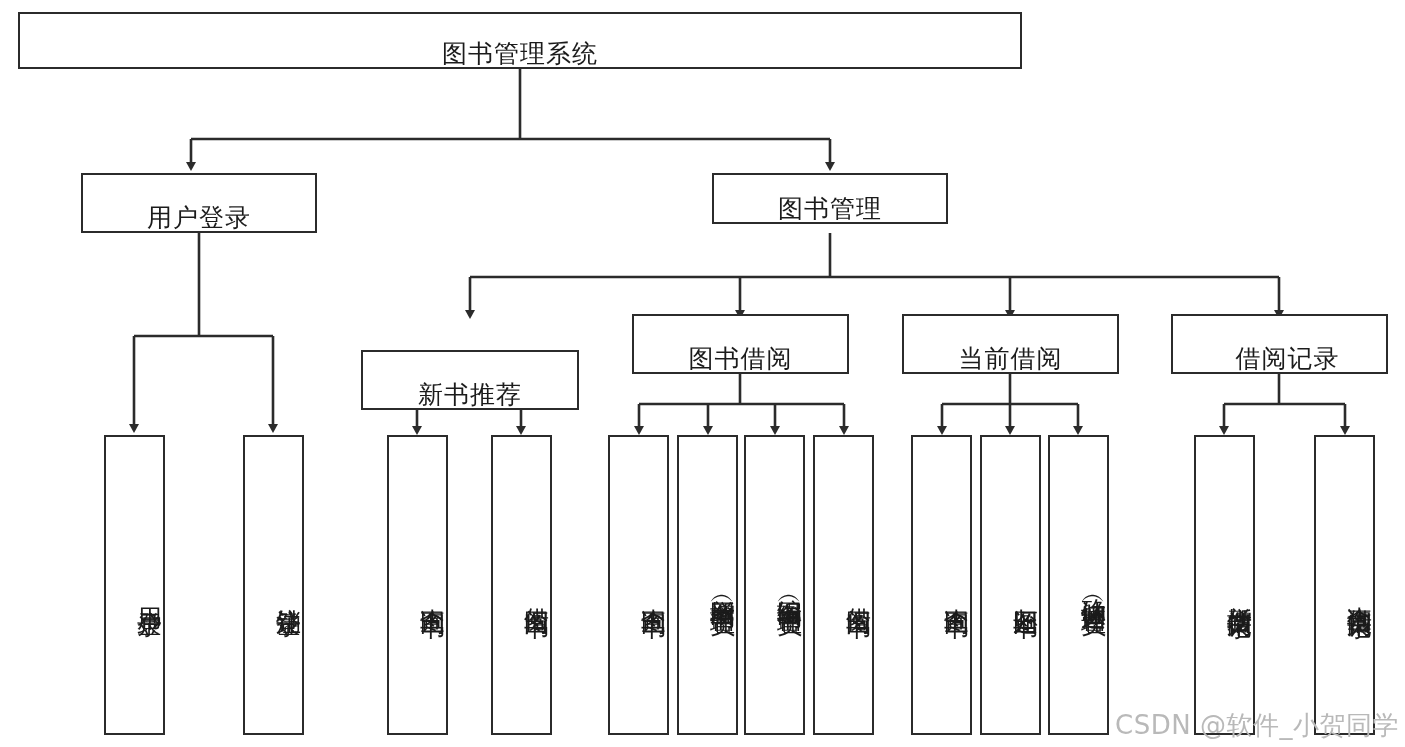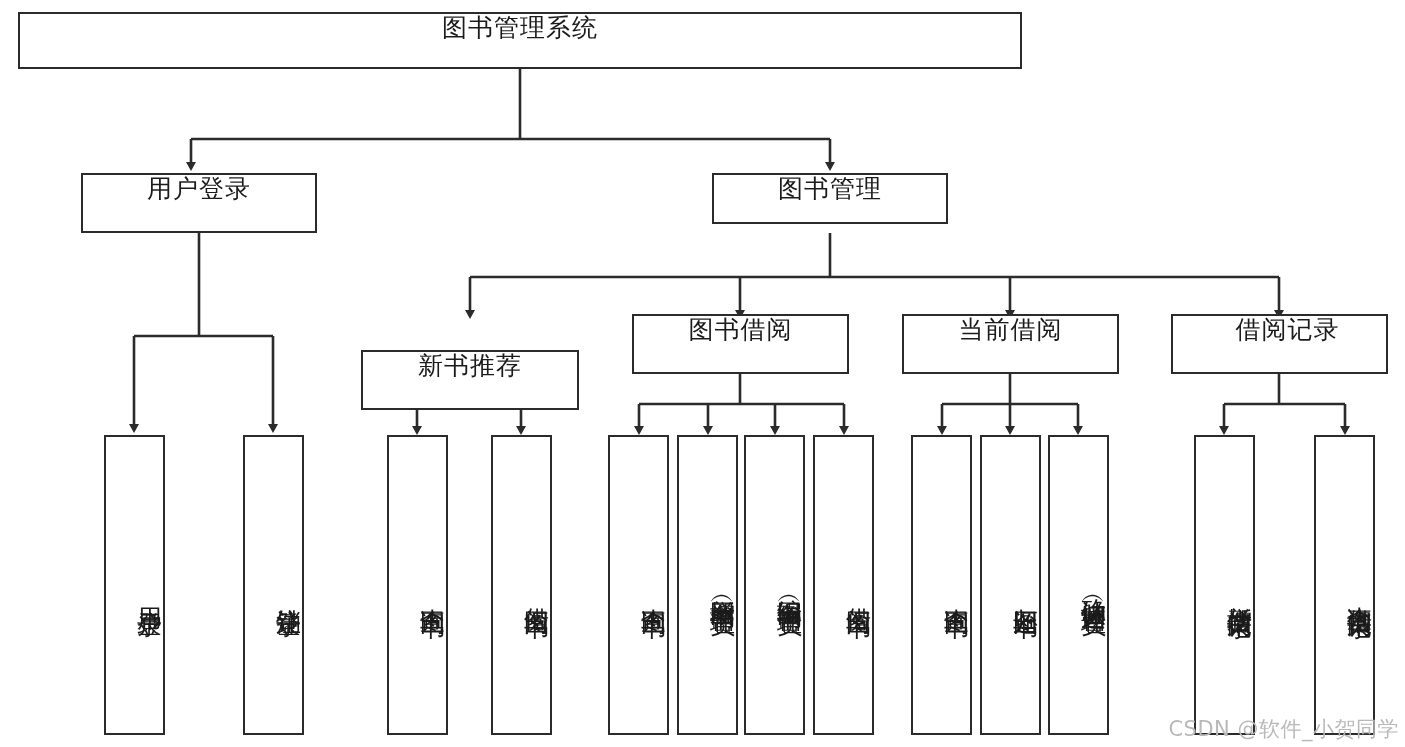--- a/index.html
+++ b/index.html
@@ -25,21 +25,21 @@
     width: 1405px;
     height: 747px;
     pointer-events: none;
   }
   .node {
     position: absolute;
     box-sizing: border-box;
     background: #ffffff;
     border: 2px solid #2b2b2b;
     display: flex;
-    align-items: flex-start;
+    align-items: flex-end;
     justify-content: center;
     color: #1b1b1b;
   }
   .node.horizontal {
     font-size: 25px;
     letter-spacing: 1px;
     line-height: 1.1;
     text-align: center;
   }
   .node.root {
@@ -59,21 +59,21 @@
     padding-top: 6px;
   }
   .node-label {
     display: block;
     white-space: pre-line;
   }
   .watermark {
     position: absolute;
     right: 6px;
     bottom: 4px;
-    font-size: 21px;
+    font-size: 26px;
     color: #b9b9b9;
     letter-spacing: 0.5px;
     user-select: none;
     white-space: nowrap;
   }
 </style>
 </head>
 <body>
 
 <div id="diagram-root">

